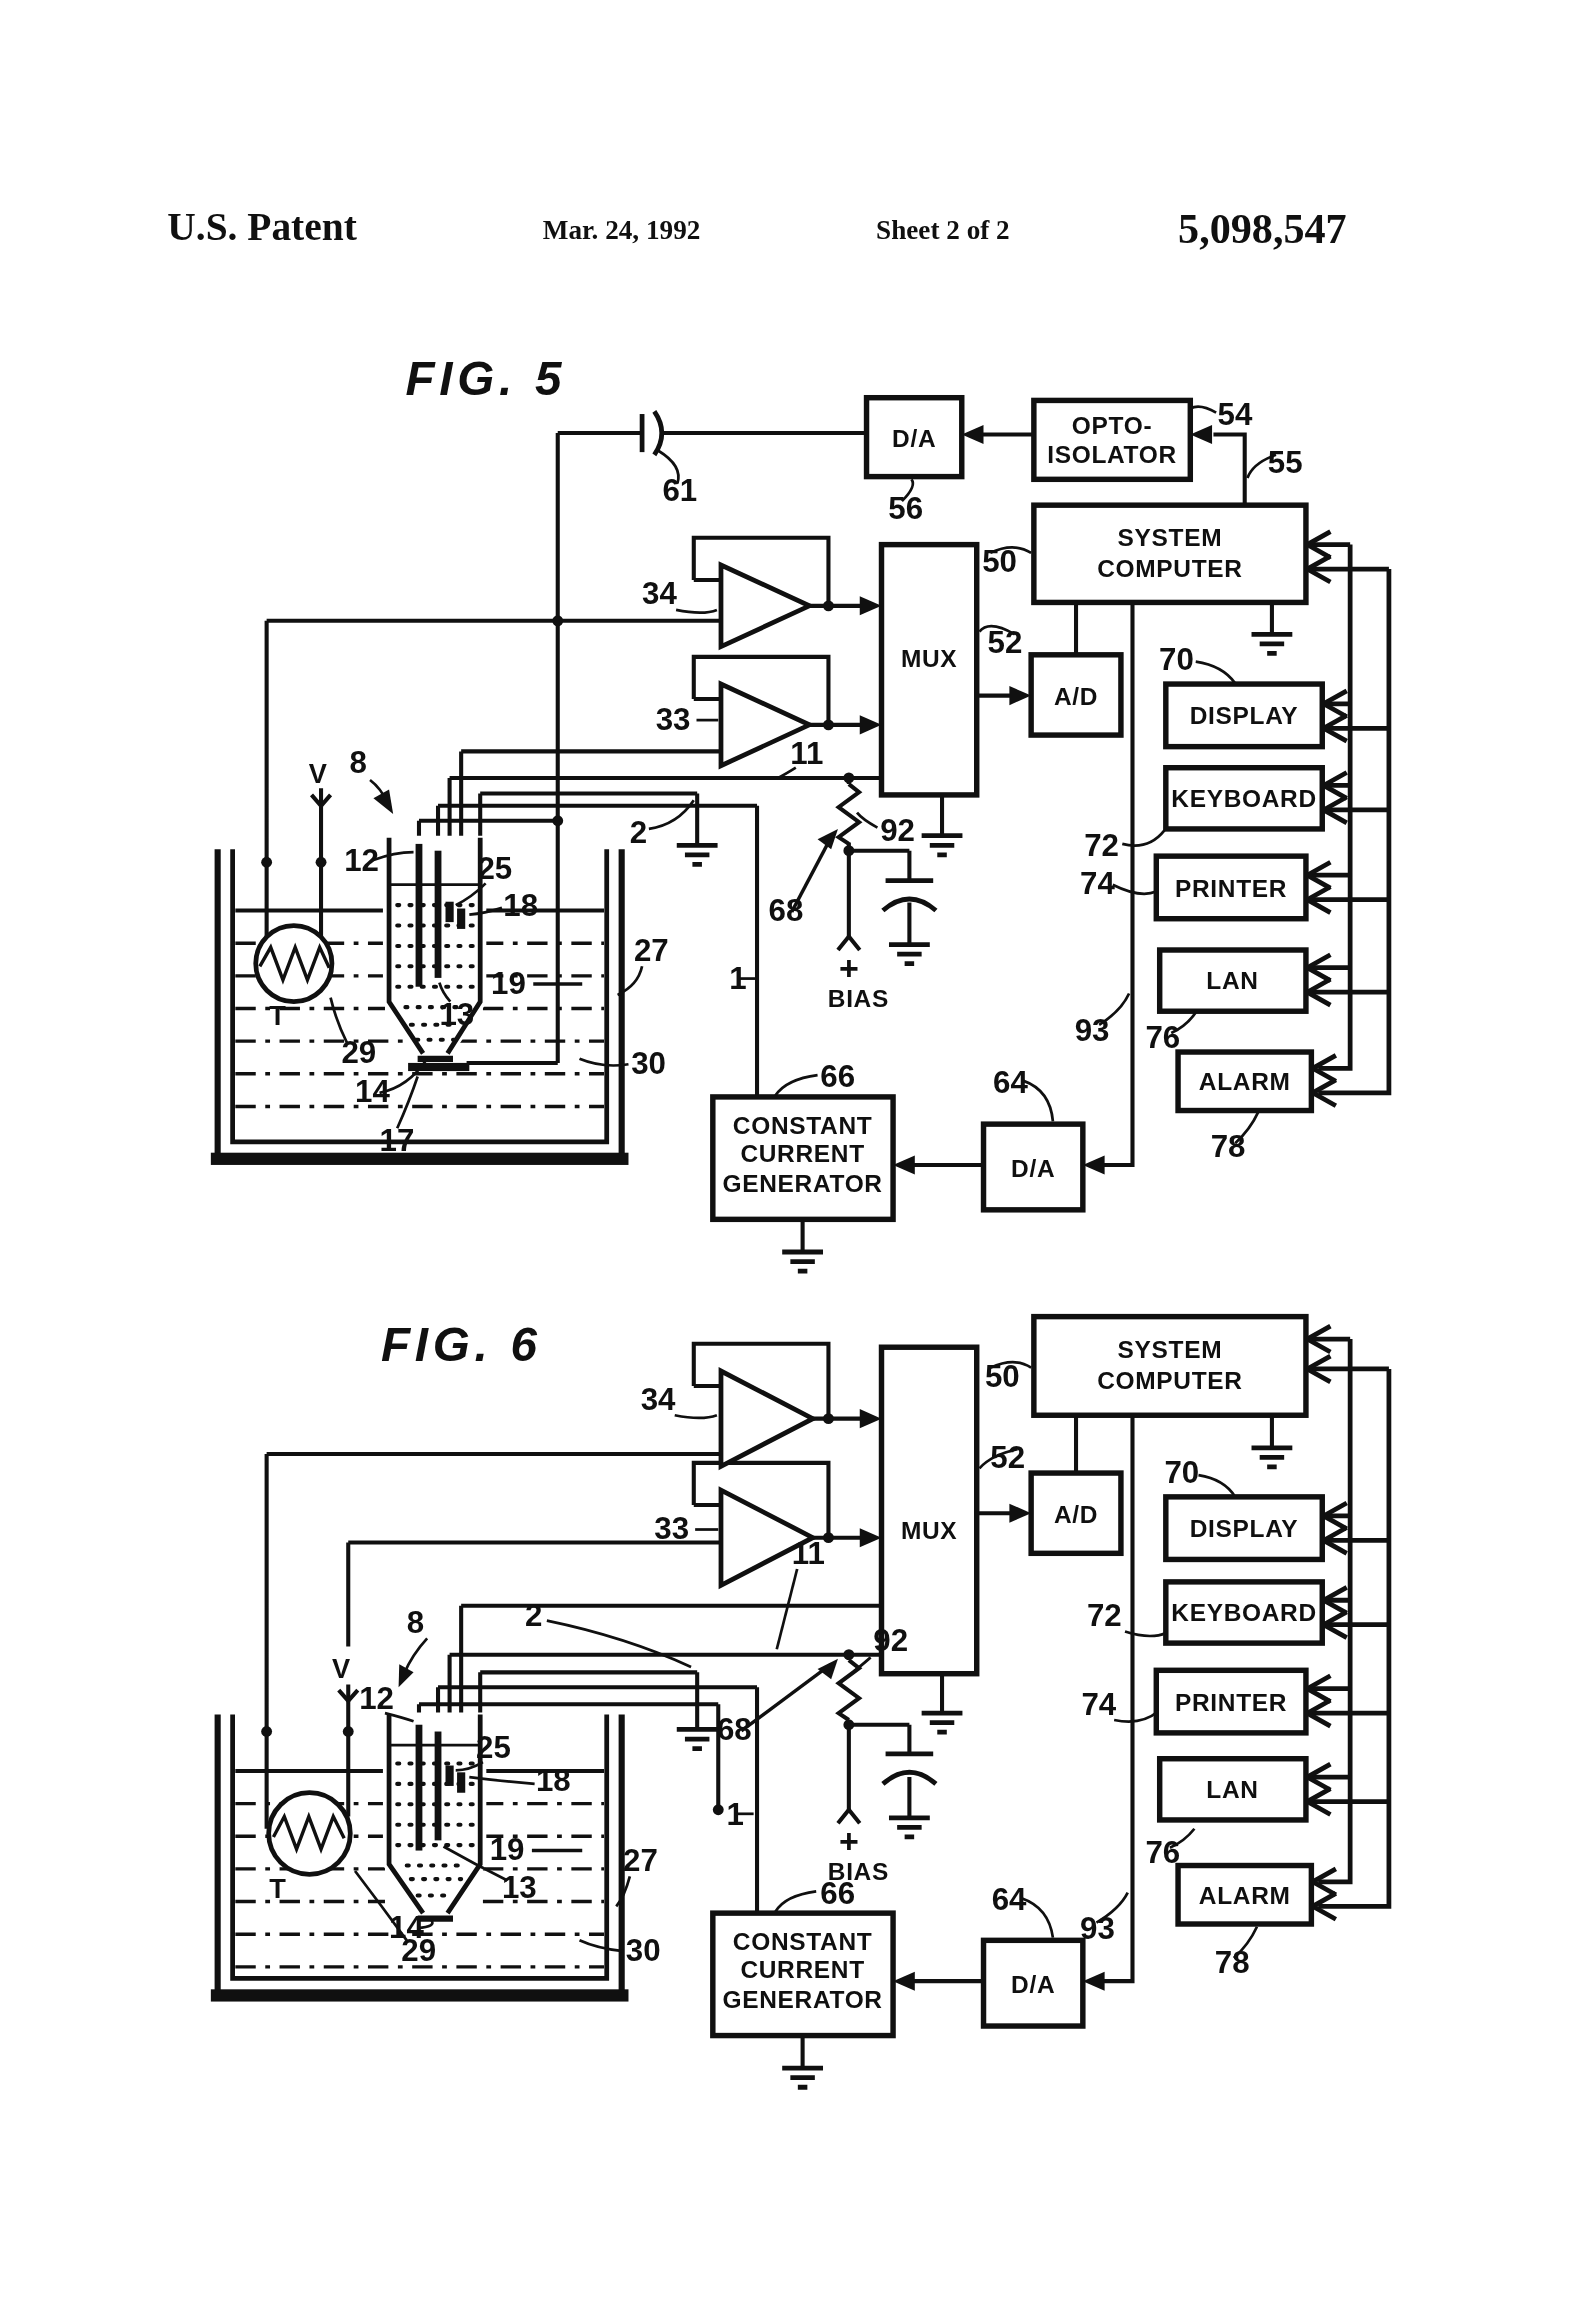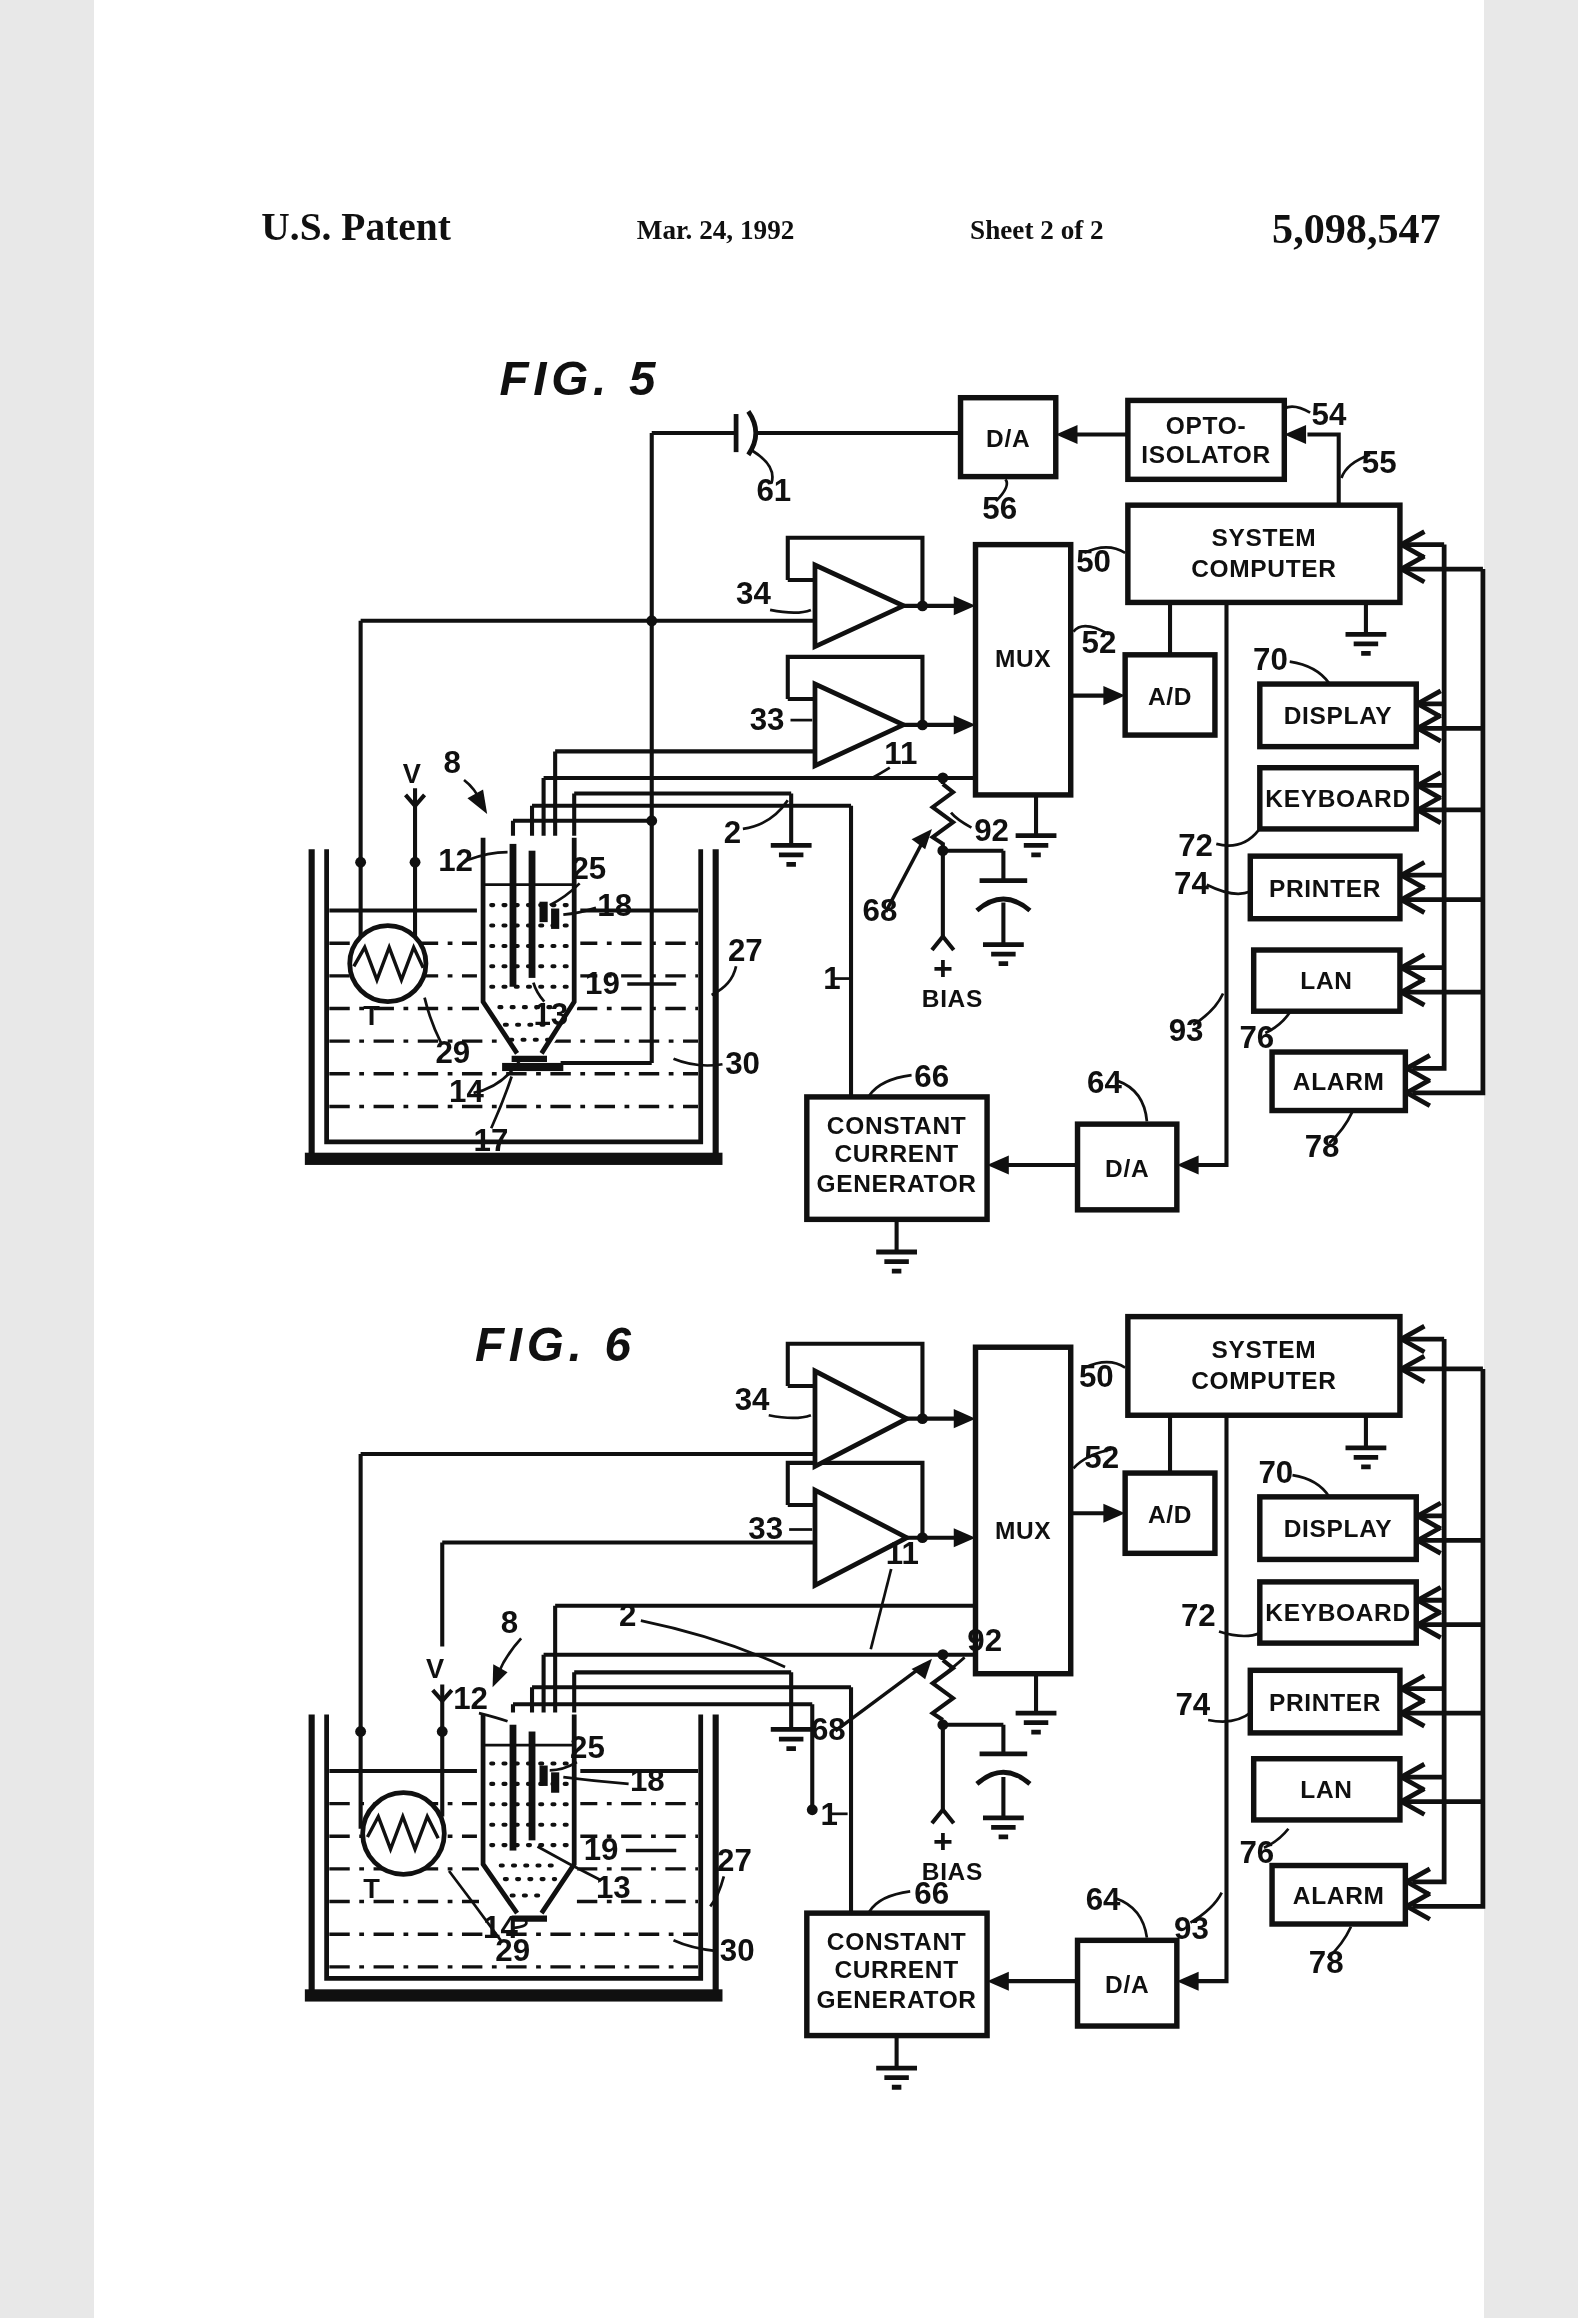--- a/index.html
+++ b/index.html
@@ -1,16 +1,16 @@
 <!DOCTYPE html>
 <html style="font-size:11px"><head>
 <meta charset="utf-8">
 <style>
   html,body{margin:0;padding:0;background:#e8e8e8;}
-  #page{width:1390px;height:2319px;background:#ffffff;position:relative;margin:0 auto;
+  #page{width:1578px;height:2319px;background:#ffffff;position:relative;margin:0 auto;
         font-family:"Liberation Sans",sans-serif;}
   svg{position:absolute;left:0;top:0;}
   text{fill:#101010;font-family:"Liberation Sans",sans-serif;}
   .hdr{font-family:"Liberation Serif",serif;font-weight:bold;}
   .figtitle{font-size:70px;font-weight:bold;font-style:italic;letter-spacing:7px;}
   .ref{font-size:46px;font-weight:bold;}
   .boxlbl{font-size:36px;font-weight:bold;text-anchor:middle;letter-spacing:1px;}
   .small{font-size:40px;font-weight:bold;}
   .plus{font-size:50px;font-weight:bold;text-anchor:middle;}
   .w{stroke:#101010;stroke-width:6;fill:none;}

